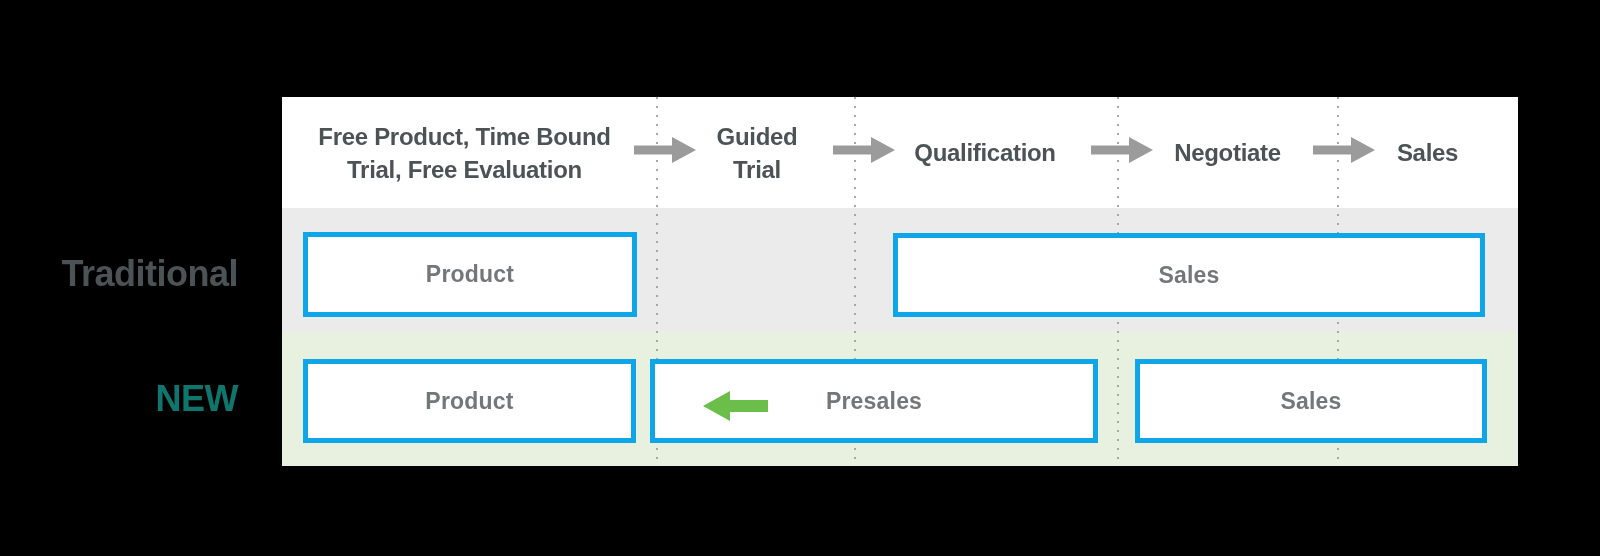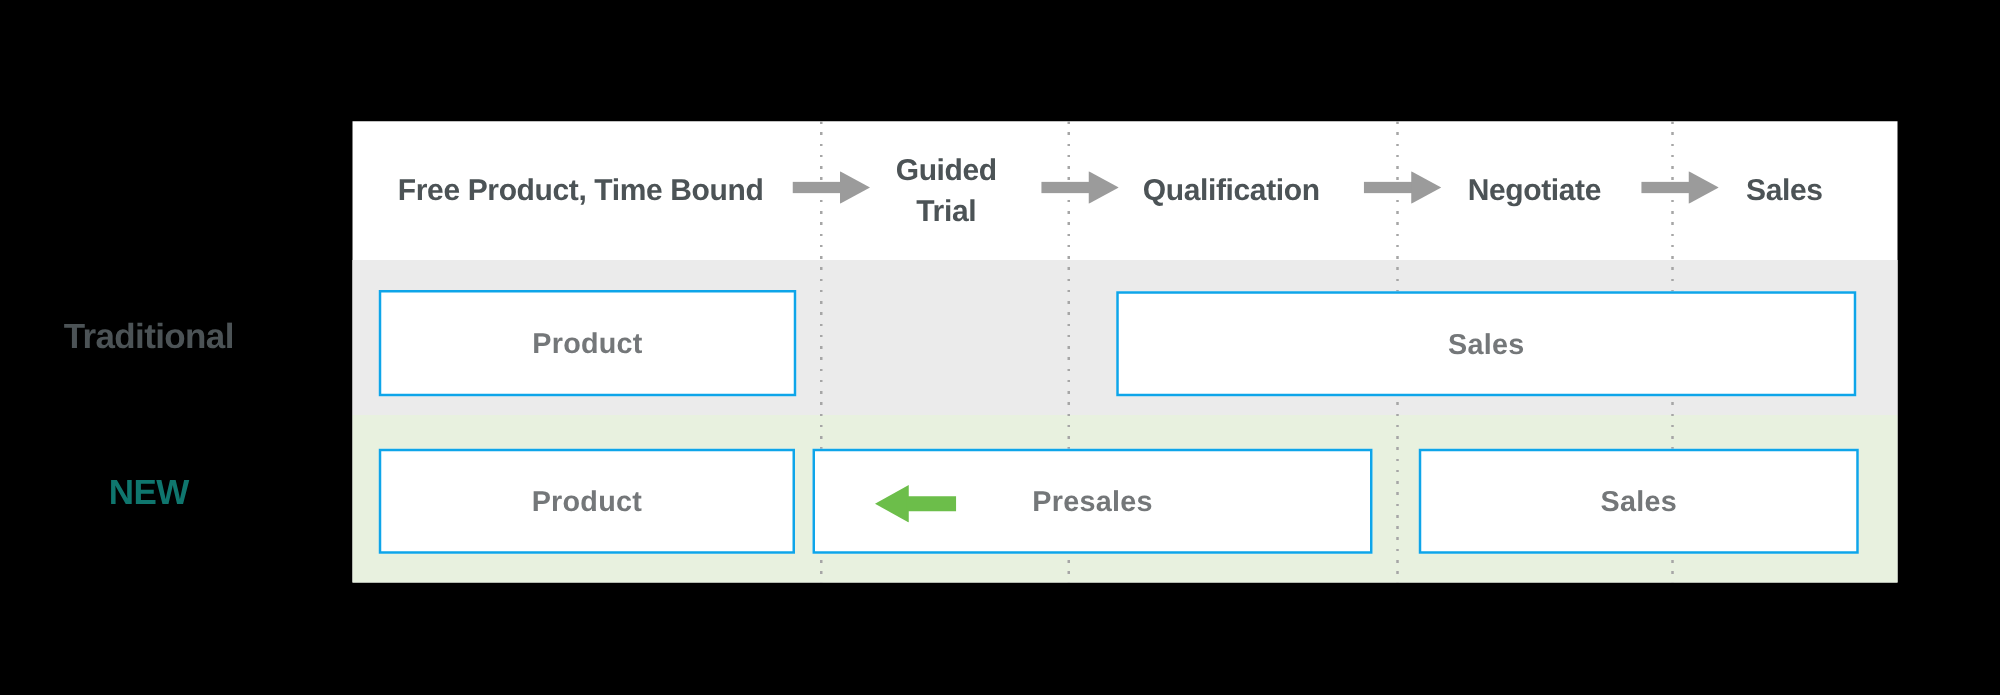--- a/index.html
+++ b/index.html
@@ -28,28 +28,28 @@
   }
   .s1{left:292px;width:345px;}
   .s2{left:697px;width:120px;align-items:center;}
   .s3{left:900px;width:170px;}
   .s4{left:1155px;width:145px;justify-content:center;}
   .s5{left:1375px;width:105px;}
   .flow-arrow{position:absolute;top:137px;z-index:3;width:62px;height:26px;}
   .a1{left:634px;} .a2{left:833px;} .a3{left:1091px;} .a4{left:1313px;}
   
   .row-label{
-    position:absolute;left:0;width:238px;text-align:center;z-index:3;
-    font-weight:700;font-size:28px;letter-spacing:-0.5px;
+    position:absolute;left:0;width:238px;text-align:right;z-index:3;
+    font-weight:700;font-size:36px;letter-spacing:-0.5px;
   }
   .row-label-traditional{top:253px;color:#4c5356;}
   .row-label-new{top:378px;color:#0f766e;}
   
   .box{
-    position:absolute;z-index:4;background:#ffffff;border:2px solid #0ea5e9;
+    position:absolute;z-index:4;background:#ffffff;border:5px solid #0ea5e9;
     display:flex;align-items:center;justify-content:center;box-sizing:border-box;
     color:#747779;font-weight:700;font-size:23px;letter-spacing:0.2px;
   }
   .t-product{left:303px;top:232px;width:334px;height:85px;}
   .t-sales  {left:893px;top:233px;width:592px;height:84px;}
   .n-product{left:303px;top:359px;width:333px;height:84px;}
   .n-presales{left:650px;top:359px;width:448px;height:84px;}
   .n-sales  {left:1135px;top:359px;width:352px;height:84px;}
   .back-arrow{position:absolute;left:48px;top:27px;width:65px;height:30px;}
 </style>
@@ -60,20 +60,21 @@
 <div class="band band-traditional"></div>
 <div class="band band-new"></div>
 
 <div class="dotline dl1"></div>
 <div class="dotline dl2"></div>
 <div class="dotline dl3"></div>
 <div class="dotline dl4"></div>
 
 <div class="stage s1">
   <div>Free Product, Time Bound</div>
+  <div>Trial, Free Evaluation</div>
 </div>
 <div class="stage s2">
   <div>Guided</div>
   <div>Trial</div>
 </div>
 <div class="stage s3">
   <div>Qualification</div>
 </div>
 <div class="stage s4">
   <div>Negotiate</div>

